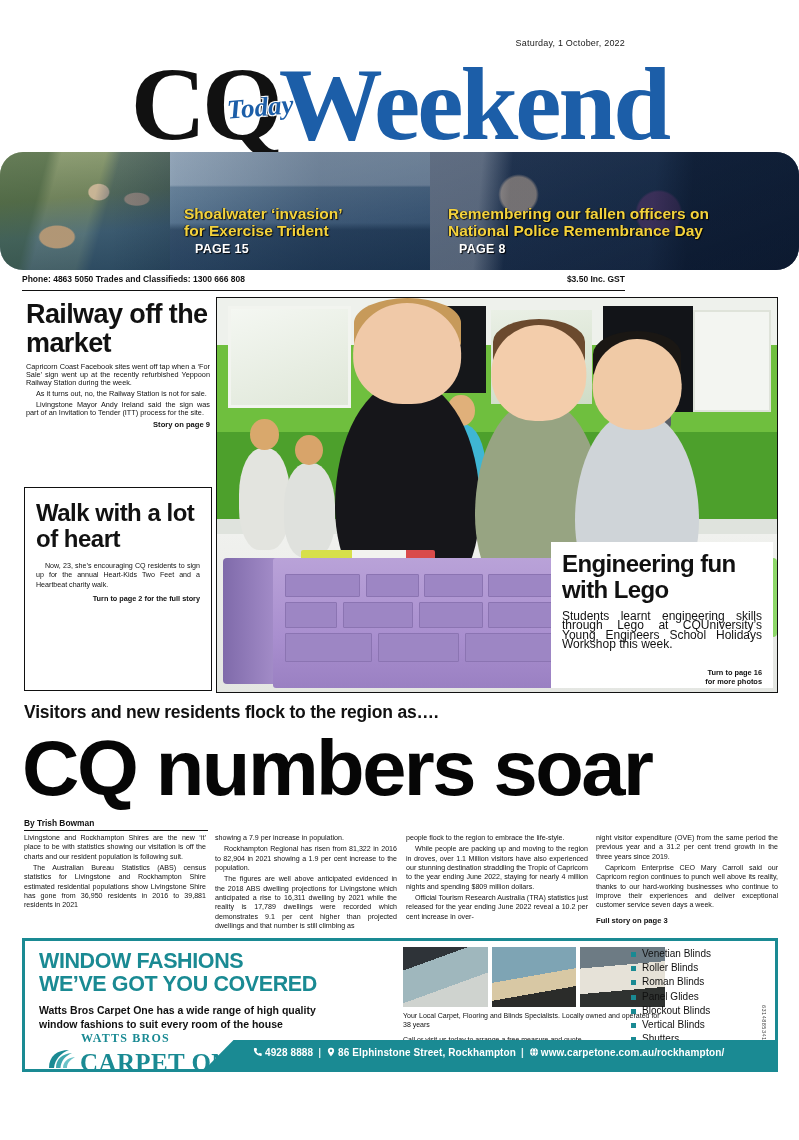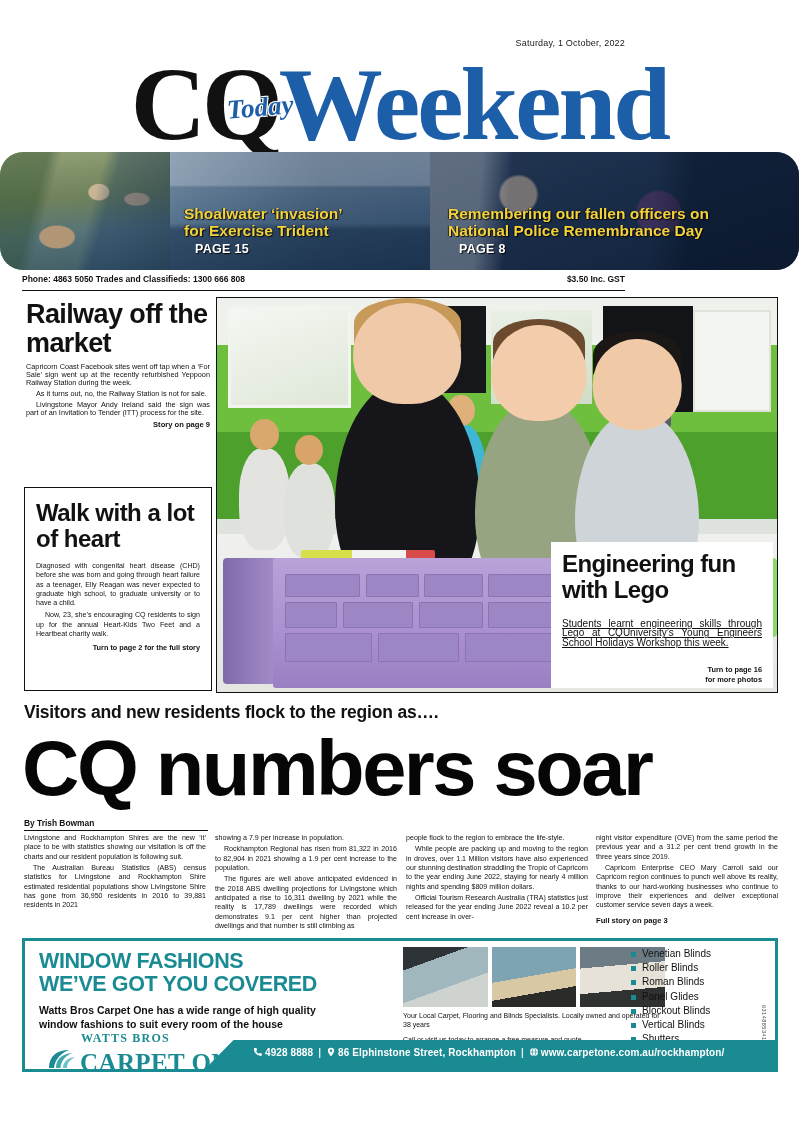--- a/index.html
+++ b/index.html
@@ -222,21 +222,21 @@
 
   .lego-cap {
     position: absolute; right: 4px; bottom: 4px; width: 222px; height: 146px;
     background: #fff; padding: 9px 11px 8px 11px;
   }
   .lego-cap h2 {
     font-family: "Liberation Sans", sans-serif; font-weight: 700;
     font-size: 24px; line-height: 26px; color: #111; letter-spacing: -.6px;
   }
   .lego-cap .txt {
-    margin-top: 16px; font-size: 10px; line-height: 9.4px; color: #111; text-align: justify; text-decoration: underline;
+    margin-top: 9px; font-size: 12px; line-height: 9.4px; color: #111; text-align: justify;
   }
   .lego-cap .turn {
     margin-top: 18px; text-align: right; font-weight: 700; font-size: 7.4px; line-height: 9.4px; color: #111;
   }
 
   
   .kicker {
     position: absolute; left: 24px; top: 702px; width: 752px;
     font-family: "Liberation Sans", sans-serif; font-weight: 700;
     font-size: 17.5px; line-height: 20px; color: #111; letter-spacing: -.2px;
@@ -388,21 +388,20 @@
   <div class="lead-body">
     <p class="first">Capricorn Coast Facebook sites went off tap when a ‘For Sale’ sign went up at the recently refurbished Yeppoon Railway Station during the week.</p>
     <p>As it turns out, no, the Railway Station is not for sale.</p>
     <p>Livingstone Mayor Andy Ireland said the sign was part of an Invitation to Tender (ITT) process for the site.</p>
     <div class="refer">Story on page 9</div>
   </div>
 
   <div class="heart-box">
     <div class="heart-head">Walk with a lot of heart</div>
     <div class="heart-body">
-      <p class="first">Diagnosed with congenital heart disease (CHD) before she was born and going through heart failure as a teenager, Elly Reagan was never expected to graduate high school, to graduate university or to have a child.</p>
       <p>Now, 23, she’s encouraging CQ residents to sign up for the annual Heart-Kids Two Feet and a Heartbeat charity walk.</p>
       <div class="heart-refer">Turn to page 2 for the full story</div>
     </div>
   </div>
 
   <div class="photo-frame">
     <div class="ph-wall"></div>
     <div class="ph-window"></div>
     <div class="ph-tv"></div>
     <div class="ph-screen"></div>

